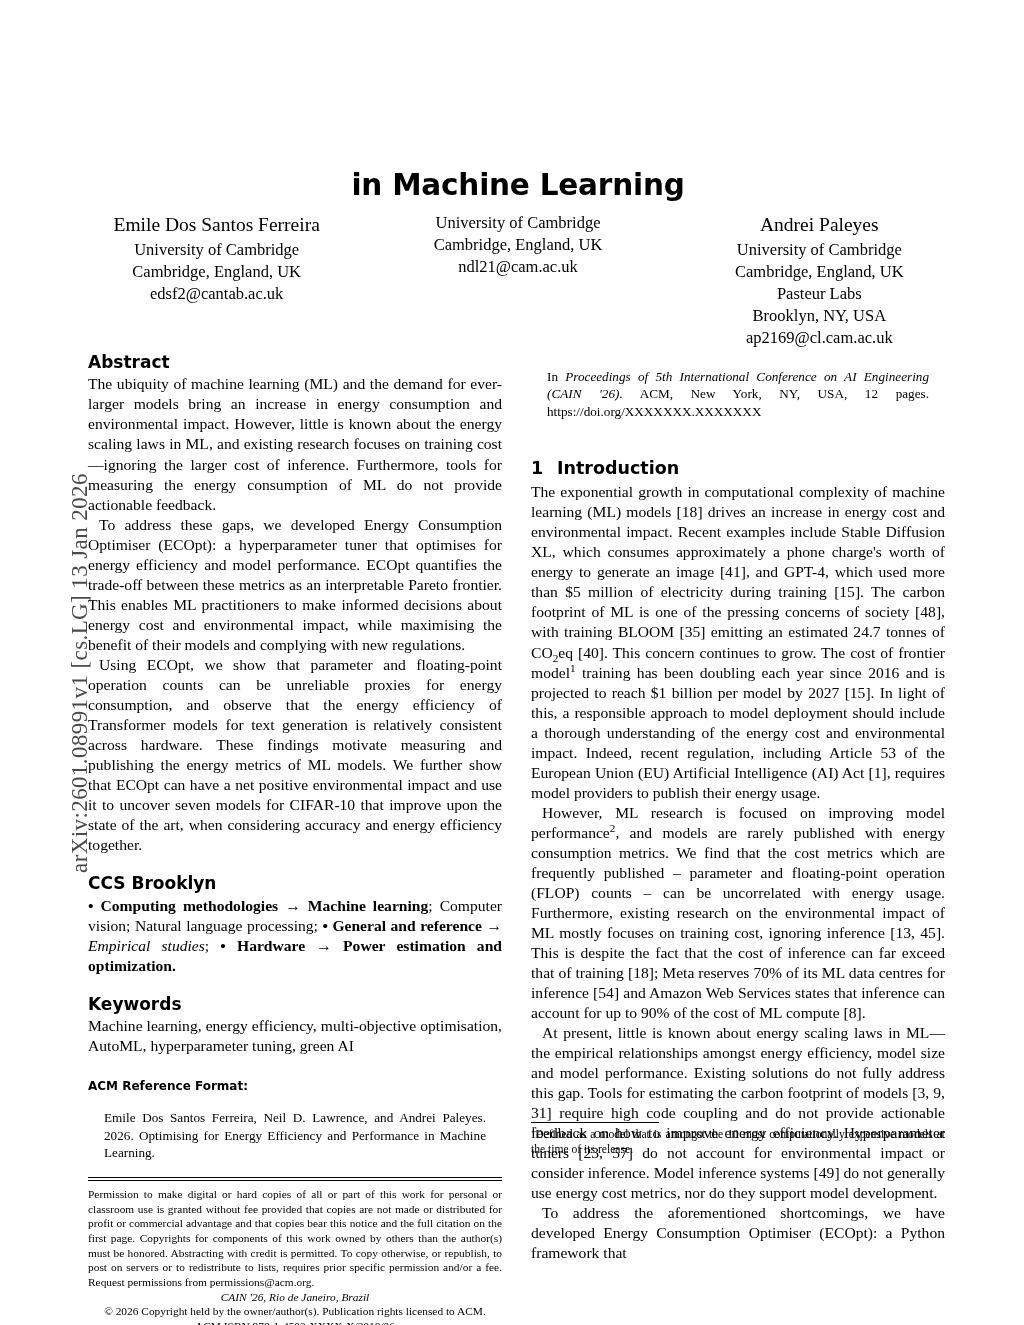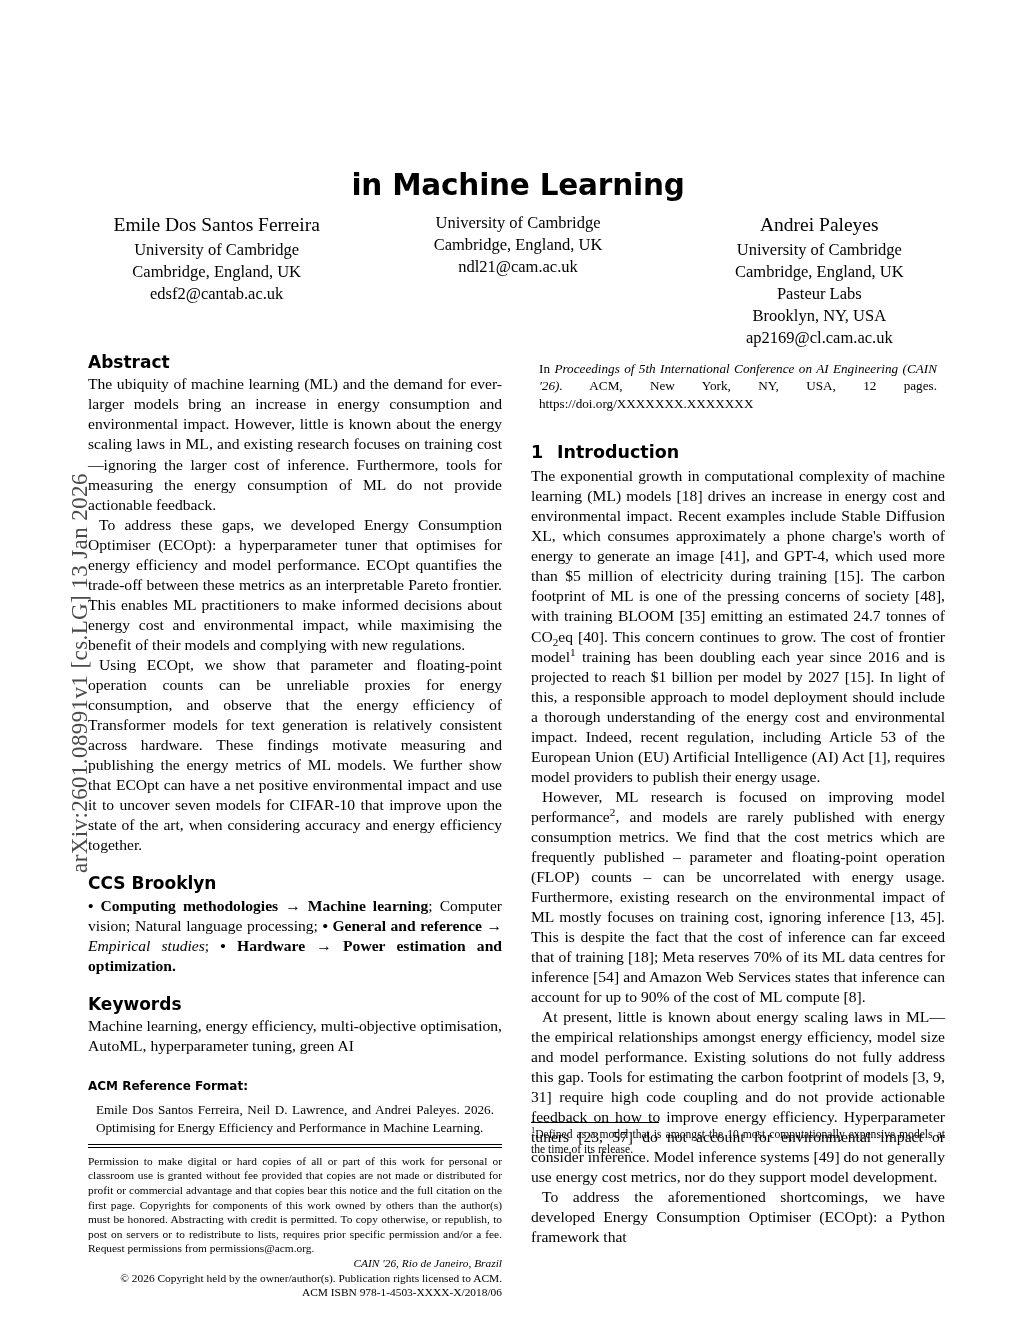--- a/index.html
+++ b/index.html
@@ -130,40 +130,40 @@
   .ital { font-style: italic; }
 
   
   #acm-ref-head {
     font-family: "DejaVu Sans", "Liberation Sans", sans-serif;
     font-size: 12px;
     font-weight: bold;
     margin: 14px 0 1px 0;
   }
   p.acmref {
-    margin: 8px;
+    margin: 16px;
     font-size: 13.2px;
     line-height: 1.32;
     text-align: justify;
   }
 
   
   #rule-double {
     margin: 7px 0 6px 0;
     border-top: 1.2px solid #000;
     border-bottom: 1.2px solid #000;
     height: 1.6px;
   }
   p.copy {
     margin: 0;
     font-size: 11.4px;
     line-height: 1.285;
     text-align: justify;
   }
-  p.copy.noj { text-align: right; }
+  p.copy.noj { text-align: center; }
 
   
   #footnotes {
     position: absolute;
     left: 531px;
     top: 1122px;
     width: 414px;
   }
   #fn-rule {
     width: 128px;

